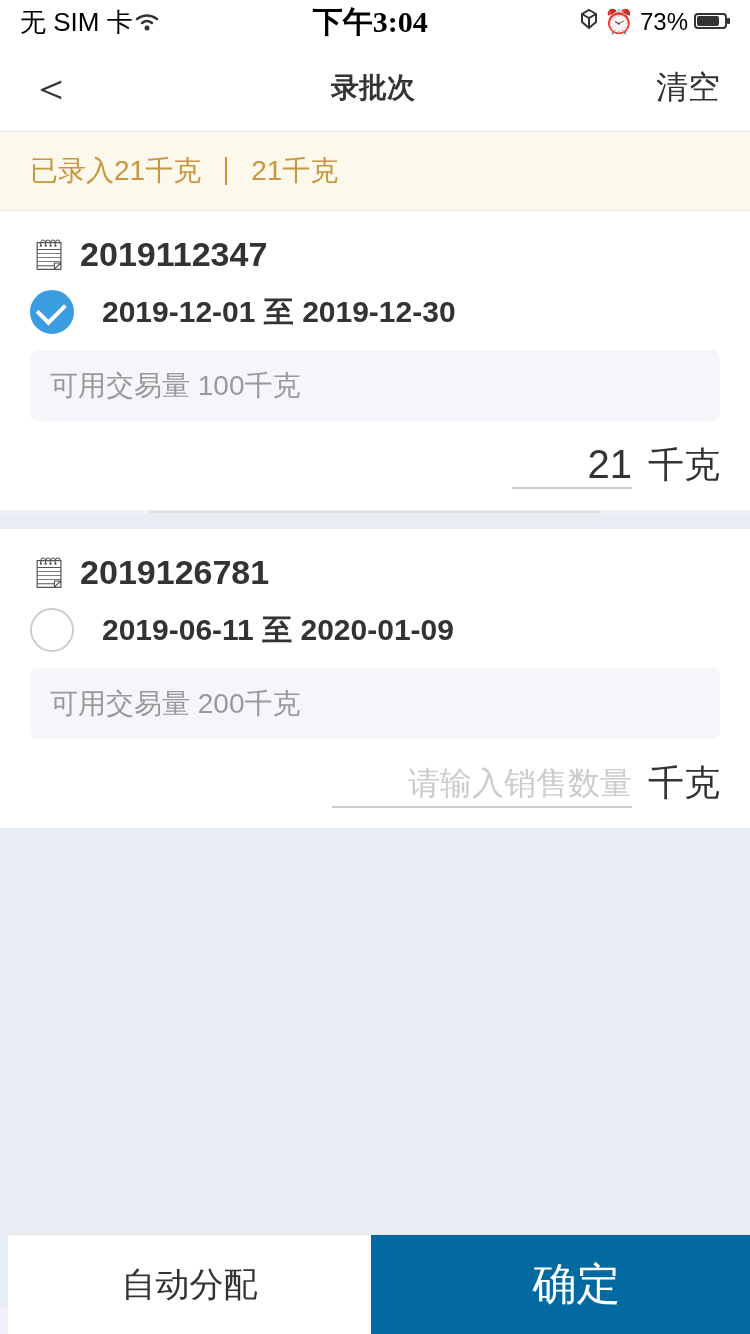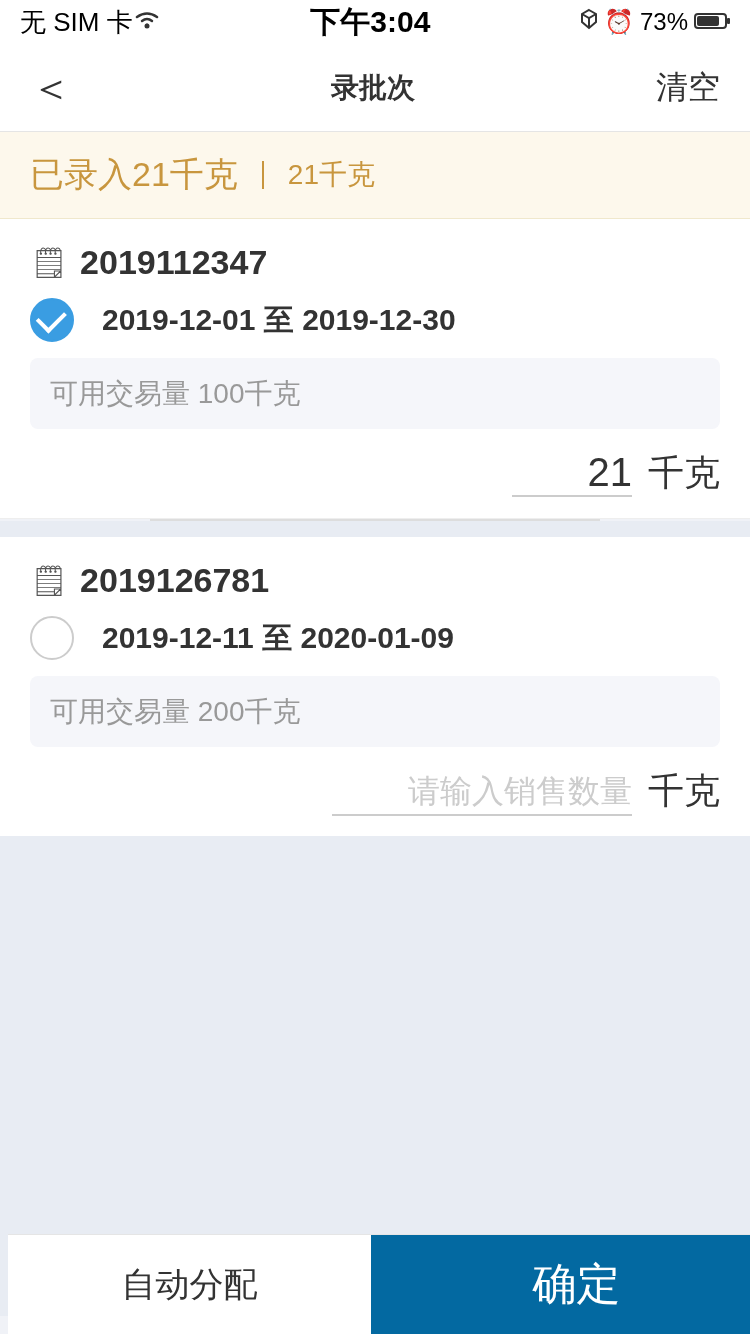--- a/index.html
+++ b/index.html
@@ -17,22 +17,22 @@
     .status-bar {
       height: 44px;
       background: #fff;
       display: flex;
       align-items: center;
       justify-content: space-between;
       padding: 0 20px;
       font-size: 26px;
       font-weight: 500;
     }
-    .status-left { display: flex; gap: 0; }
-    .status-center { font-size: 30px; font-weight: 600; }
+    .status-left { display: flex; align-items: center; gap: 0; }
+    .status-center { font-size: 30px; font-weight: 600; font-family: Liberation Serif, serif; }
     .status-right { display: flex; align-items: center; gap: 6px; font-size: 24px; }
 
     
     .nav-bar {
       height: 88px;
       background: #fff;
       display: flex;
       align-items: center;
       justify-content: space-between;
       padding: 0 30px;
@@ -58,21 +58,21 @@
     
     .info-banner {
       background: #fdf8ec;
       padding: 20px 30px;
       display: flex;
       align-items: center;
       gap: 24px;
       border-bottom: 1px solid #f0e8cc;
     }
     .info-label {
-      font-size: 34px;
+      font-size: 28px;
       color: #c8963e;
     }
     .info-divider {
       width: 2px;
       height: 28px;
       background: #c8963e;
     }
     .info-value {
       font-size: 28px;
       color: #c8963e;
@@ -296,21 +296,21 @@
 
   <div style="height:16px; background:#e8ecf3;"></div>
 
   <div class="batch-item">
     <div class="batch-header">
       <span class="batch-id-icon">🗒</span>
       <span class="batch-id">2019126781</span>
     </div>
     <div class="batch-date-row">
       <div class="radio-circle"></div>
-      <span class="batch-date">2019-12-11 至 2020-01-09</span>
+      <span class="batch-date">2019-06-11 至 2020-01-09</span>
     </div>
     <div class="batch-qty-box">
       <span class="batch-qty-text">可用交易量 200千克</span>
     </div>
   </div>
 
   <div class="qty-input-row-placeholder">
     <div class="qty-underline" style="min-width:300px;">
       <span class="qty-placeholder">请输入销售数量</span>
     </div>

